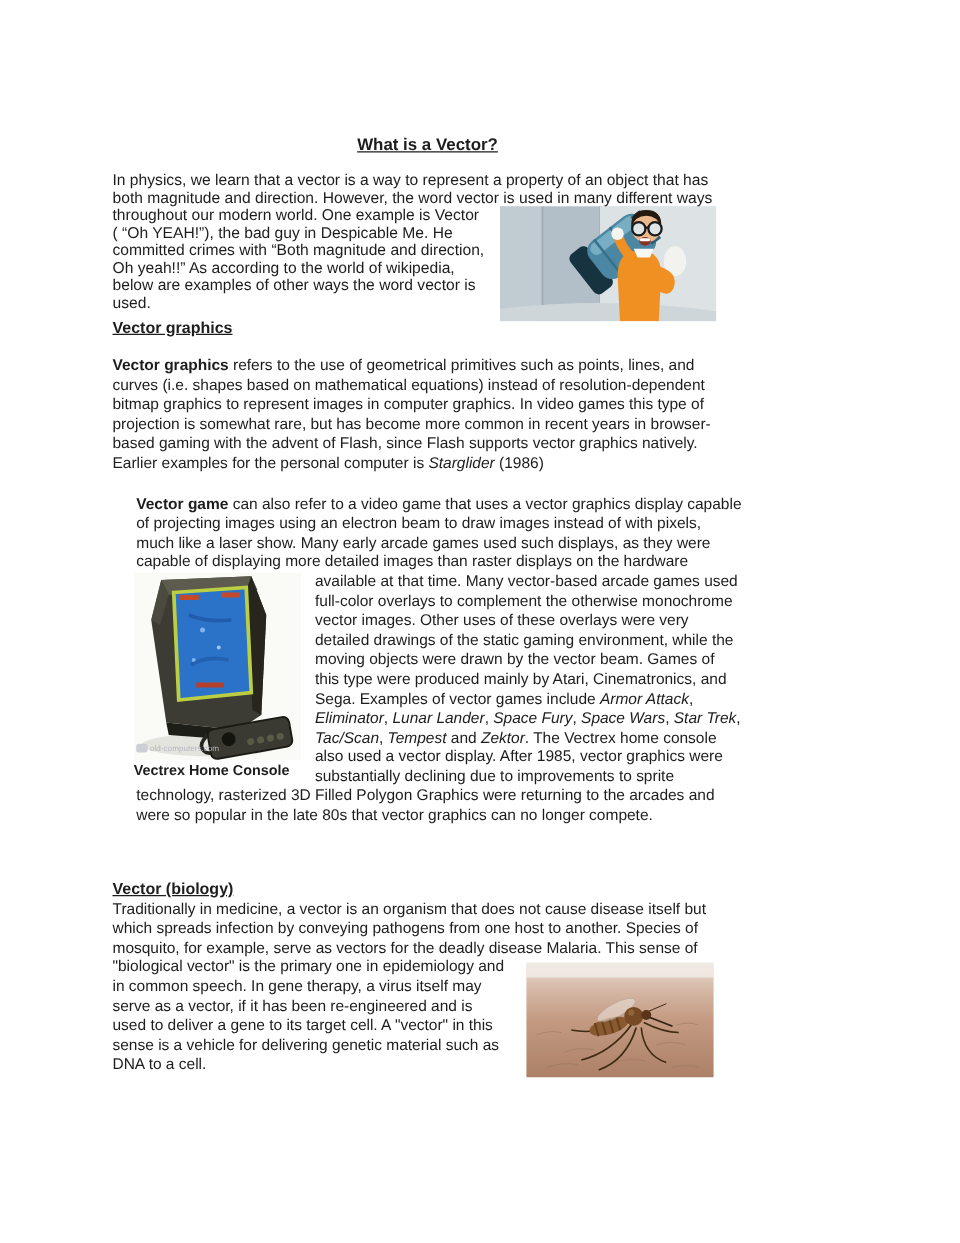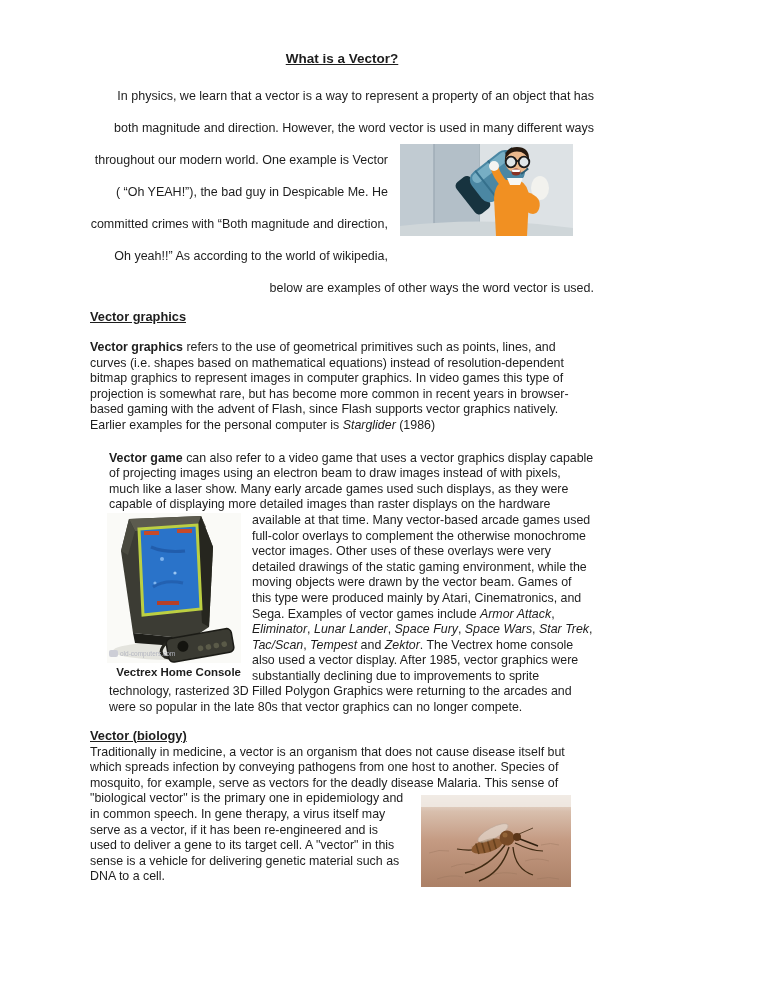--- a/index.html
+++ b/index.html
@@ -5,67 +5,65 @@
   html, body {
     margin: 0;
     padding: 0;
     background: #ffffff;
   }
   .page {
     position: relative;
     width: 684px;
     height: 994px;
     box-sizing: border-box;
-    padding: 51px 90px 30px 90px;
+    padding: 108px 90px 30px 90px;
     background: #ffffff;
     font-family: "Liberation Sans", sans-serif;
     color: #1d1d1d;
     overflow: hidden;
   }
   .doc-title {
     font-size: 13.5px;
     font-weight: bold;
     text-decoration: underline;
     text-align: center;
     margin: 0;
   }
   .intro {
     margin: 14px 0 0 0;
     font-size: 12.5px;
-    line-height: 32px;
-    text-align: right;
+    line-height: 14px;
   }
   .fig { display: block; }
   .fig svg { display: block; }
   .fig-vector {
     float: right;
     width: 173px;
     height: 92px;
     margin: 0 21px 8px 12px;
   }
   h2 {
     font-size: 12.8px;
     font-weight: bold;
     text-decoration: underline;
     margin: 0;
   }
   .h-vg { margin-top: 5px; }
-  .h-bio { clear: both; margin-top: 12px; }
+  .h-bio { clear: both; margin-top: 42px; }
   .body-par {
     margin: 16px 0 0 0;
     font-size: 12.4px;
     line-height: 15.6px;
   }
   .par-game { margin-top: 17px; margin-left: 19px; }
   .par-bio  { margin-top: 2px; }
   .fig-vectrex {
     float: left;
     width: 134px;
     margin: 0 11px 4px -2px;
-    text-align: right;
   }
   .vectrex-caption {
     display: block;
     margin-top: 2px;
     font-size: 11.5px;
     font-weight: bold;
     line-height: 14px;
     white-space: nowrap;
   }
   .fig-mosquito {

